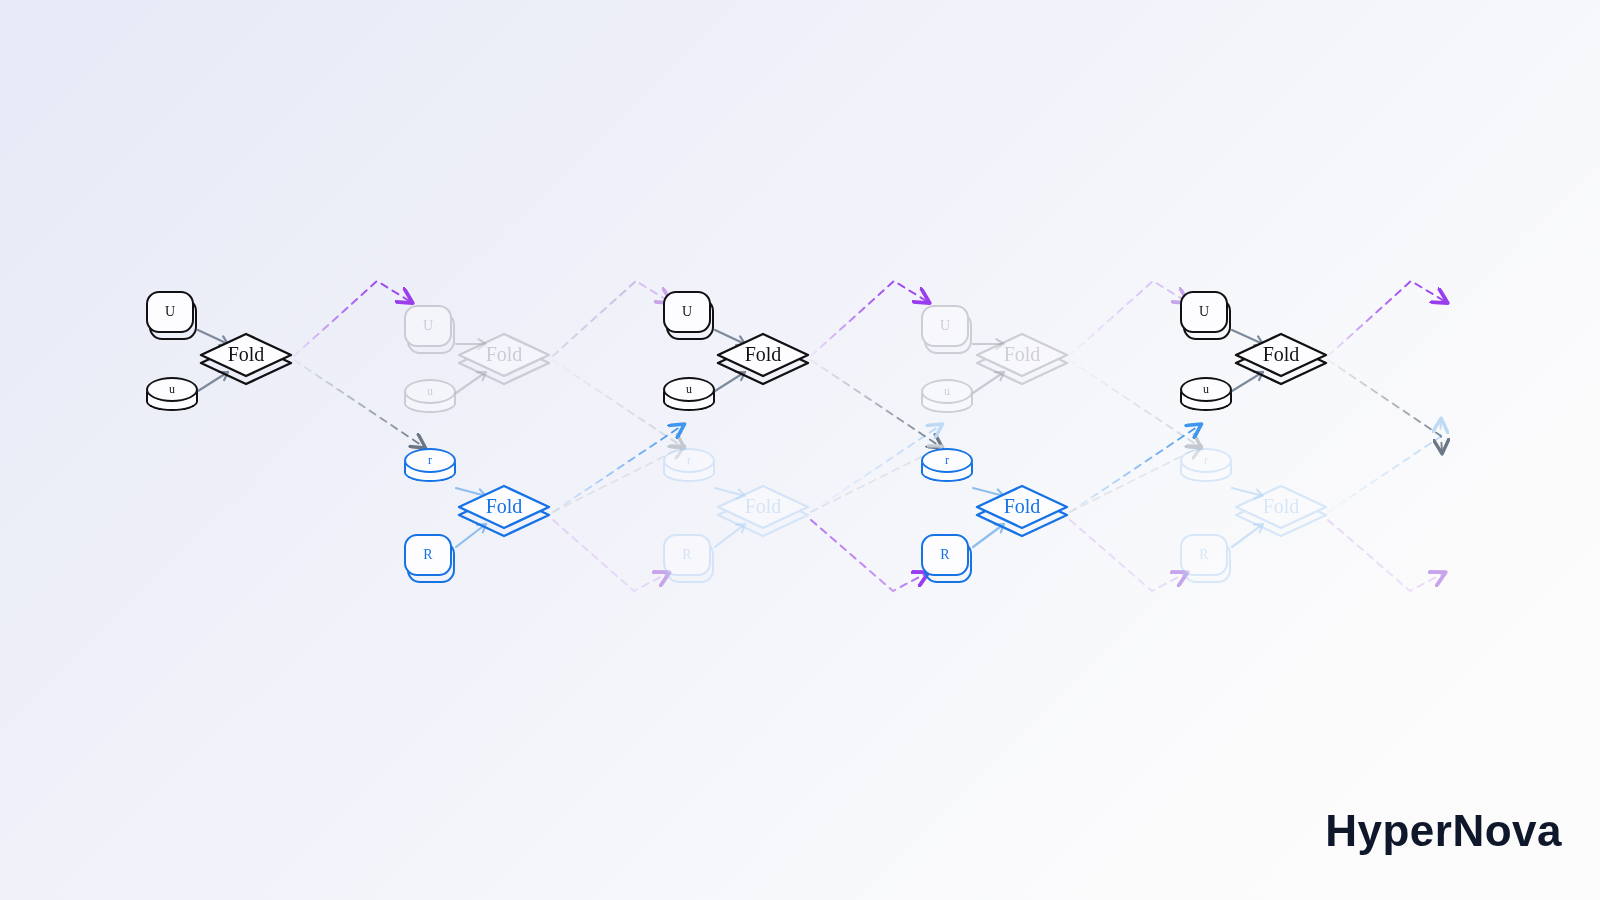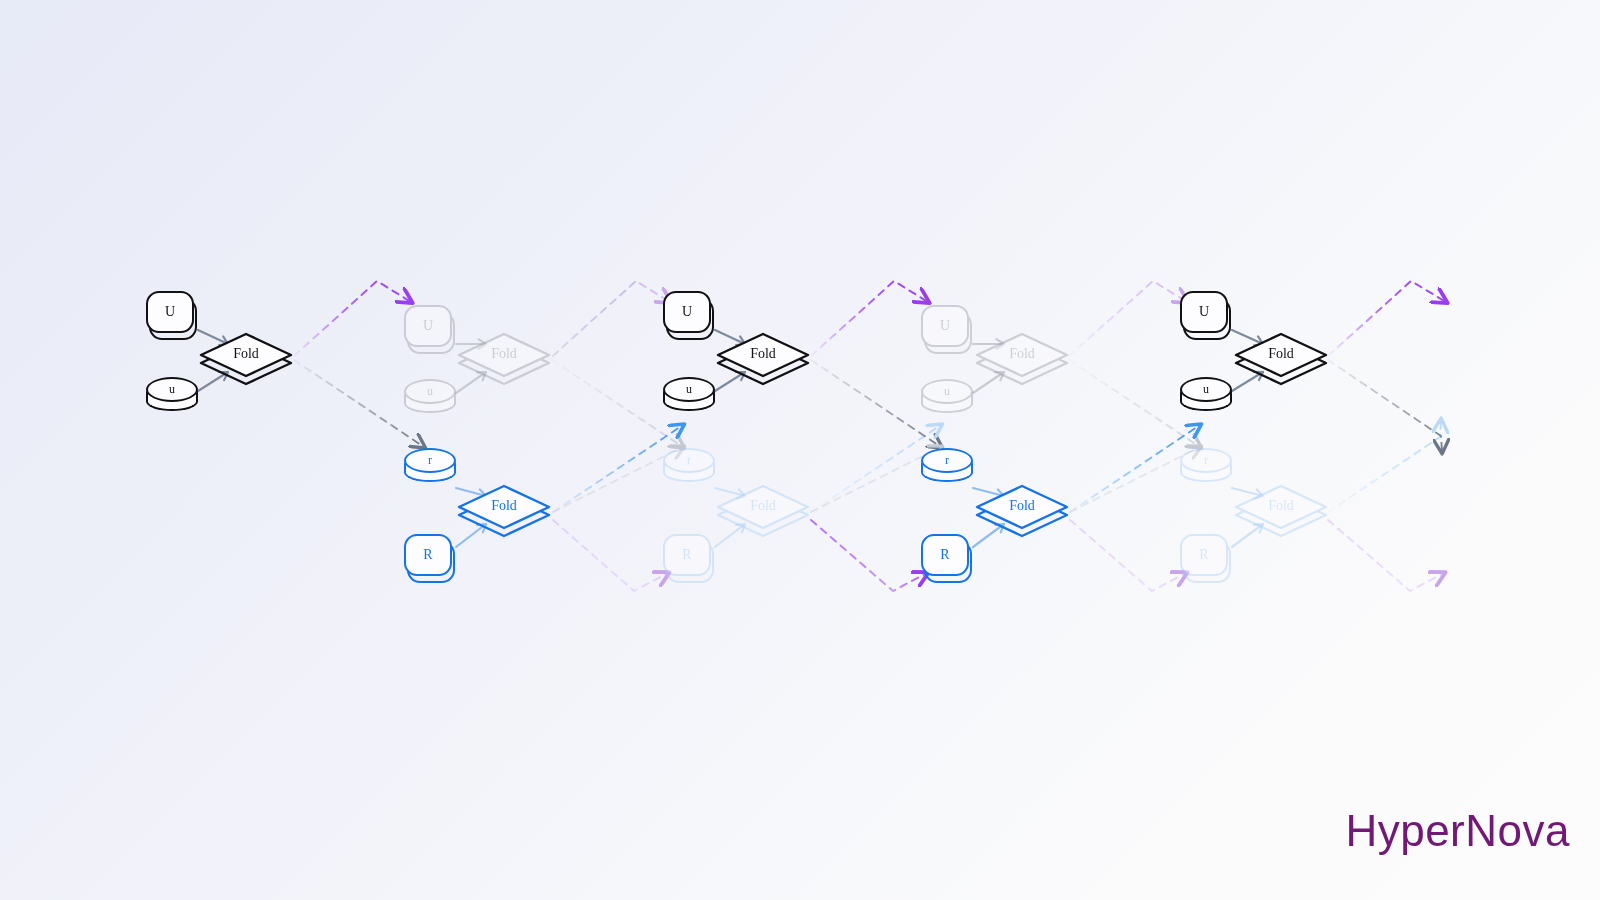--- a/index.html
+++ b/index.html
@@ -47,26 +47,26 @@
     display:flex;align-items:center;justify-content:center;
     font-family:"Liberation Serif", serif;font-size:12px;color:var(--ink);
   }
 
   
   .foldnode{width:96px;height:56px;}
   .foldnode svg{position:absolute;left:0;top:0;overflow:visible;}
   .foldnode .lbl{
     position:absolute;left:0;top:0;width:94px;height:48px;
     display:flex;align-items:center;justify-content:center;
-    font-family:"Liberation Serif", serif;font-size:14px;color:var(--ink);
+    font-family:"Liberation Serif", serif;font-size:20px;color:var(--ink);
   }
 
   .wordmark{
-    position:absolute;right:30px;bottom:44px;
-    font-size:44px;font-weight:400;letter-spacing:.5px;color:#701a75;
+    position:absolute;right:38px;bottom:44px;
+    font-size:44px;font-weight:700;letter-spacing:.5px;color:#0f172a;
     font-family:"Liberation Sans", sans-serif;
   }
 </style>
 </head>
 <body>
 
 <div id="stage">
 
   <svg id="wires" viewBox="0 0 1600 900">
     <defs>

